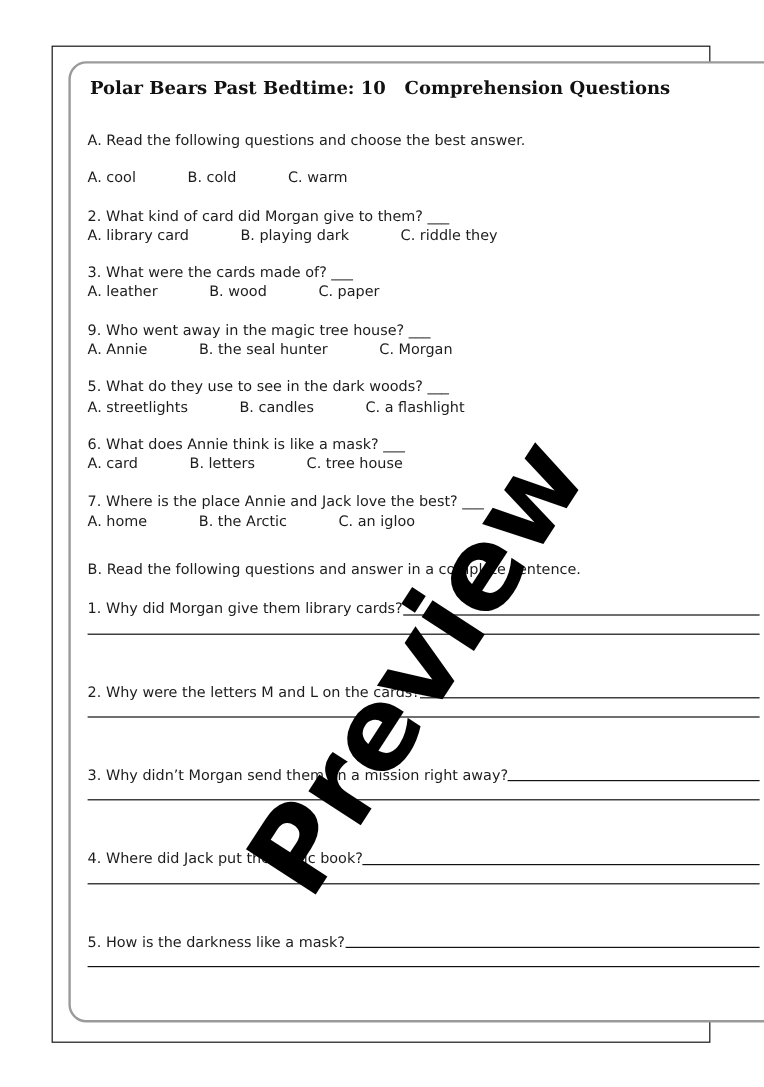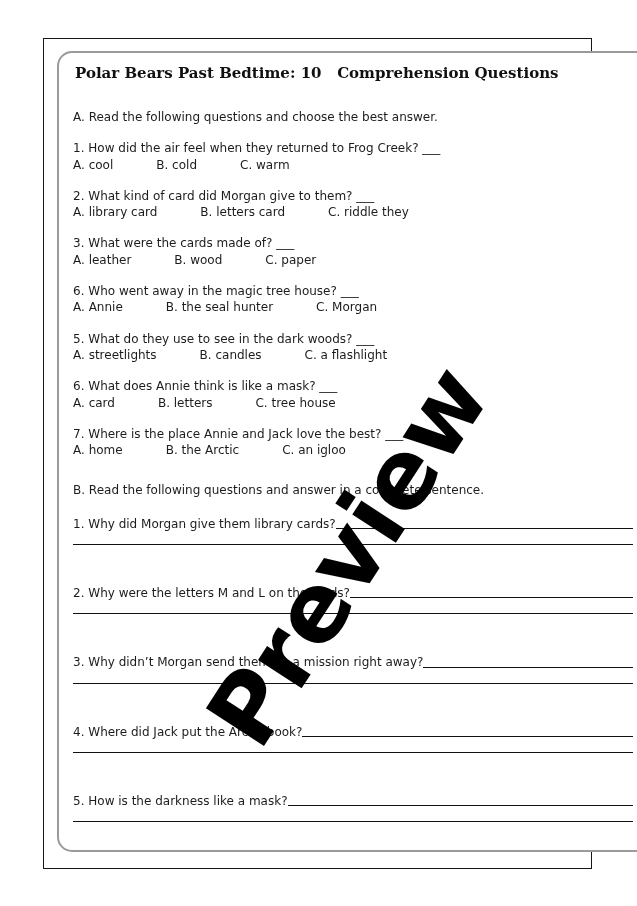--- a/index.html
+++ b/index.html
@@ -94,48 +94,47 @@
 
 <div class="page-border"></div>
 
 <div class="worksheet-card">
 
   <div class="worksheet-title">Polar Bears Past Bedtime: 10   Comprehension Questions</div>
 
   <div class="instruction">A. Read the following questions and choose the best answer.</div>
 
   <div class="mc-block">
-    <div class="mc-question">1. How did the air feel when they returned to Frog Creek? ___</div>
     <div class="mc-options">
       <span class="mc-option">A. cool</span>
       <span class="mc-option">B. cold</span>
       <span class="mc-option">C. warm</span>
     </div>
   </div>
 
   <div class="mc-block">
     <div class="mc-question">2. What kind of card did Morgan give to them? ___</div>
     <div class="mc-options">
       <span class="mc-option">A. library card</span>
-      <span class="mc-option">B. letters card</span>
+      <span class="mc-option">B. playing dark</span>
       <span class="mc-option">C. riddle they</span>
     </div>
   </div>
 
   <div class="mc-block">
     <div class="mc-question">3. What were the cards made of? ___</div>
     <div class="mc-options">
       <span class="mc-option">A. leather</span>
       <span class="mc-option">B. wood</span>
       <span class="mc-option">C. paper</span>
     </div>
   </div>
 
   <div class="mc-block">
-    <div class="mc-question">6. Who went away in the magic tree house? ___</div>
+    <div class="mc-question">9. Who went away in the magic tree house? ___</div>
     <div class="mc-options">
       <span class="mc-option">A. Annie</span>
       <span class="mc-option">B. the seal hunter</span>
       <span class="mc-option">C. Morgan</span>
     </div>
   </div>
 
   <div class="mc-block">
     <div class="mc-question">5. What do they use to see in the dark woods? ___</div>
     <div class="mc-options">

